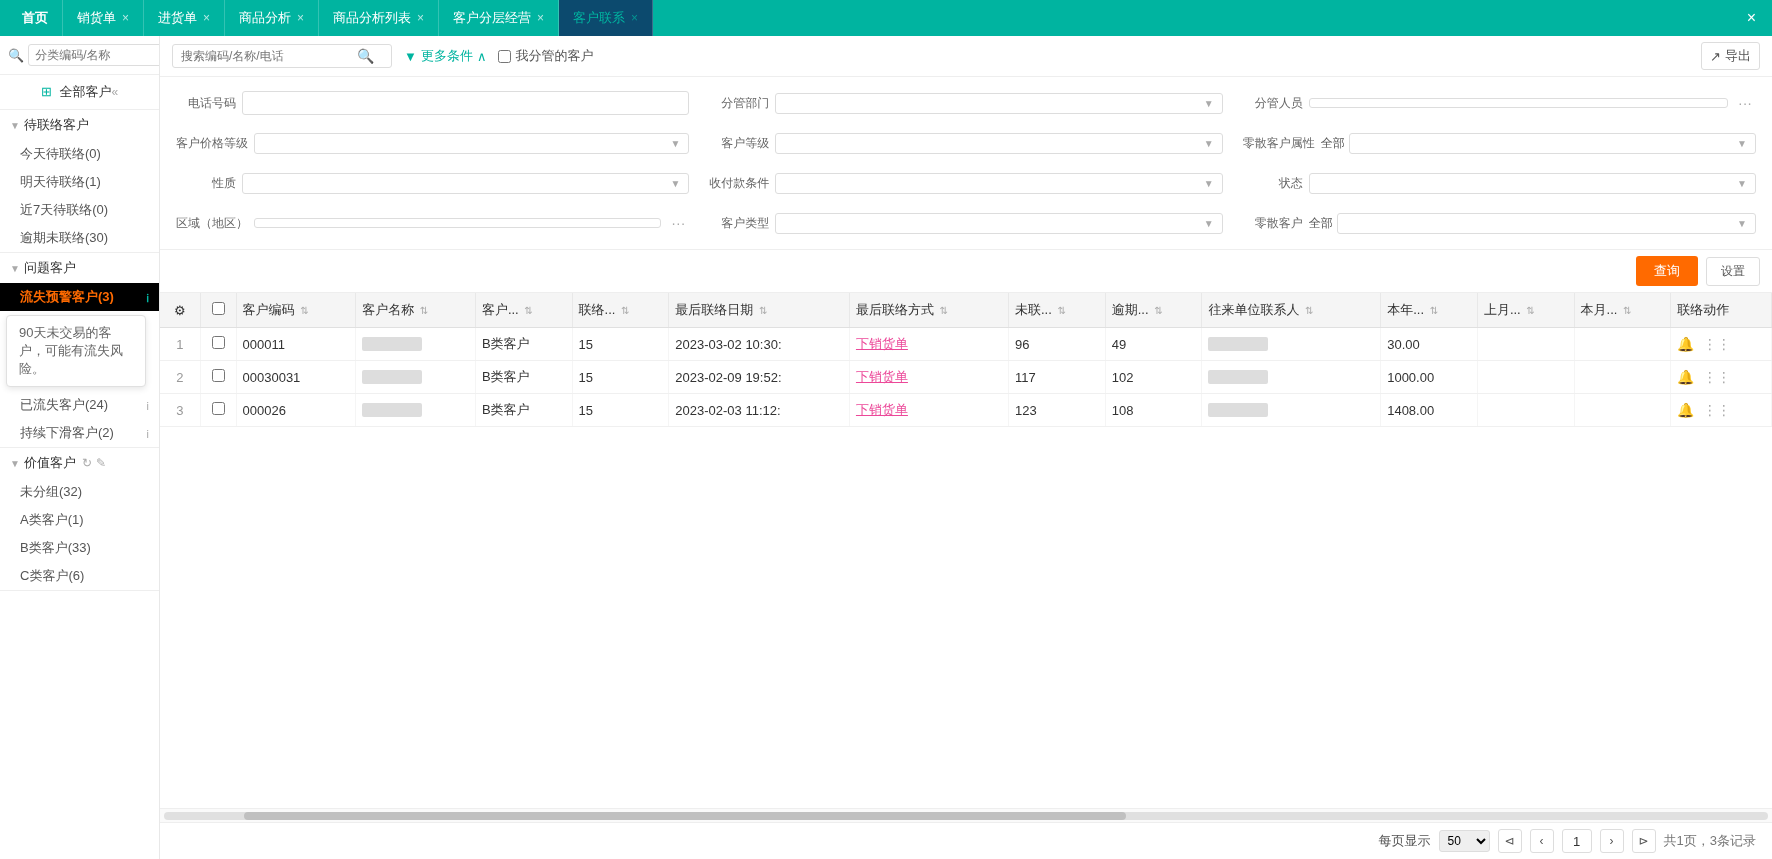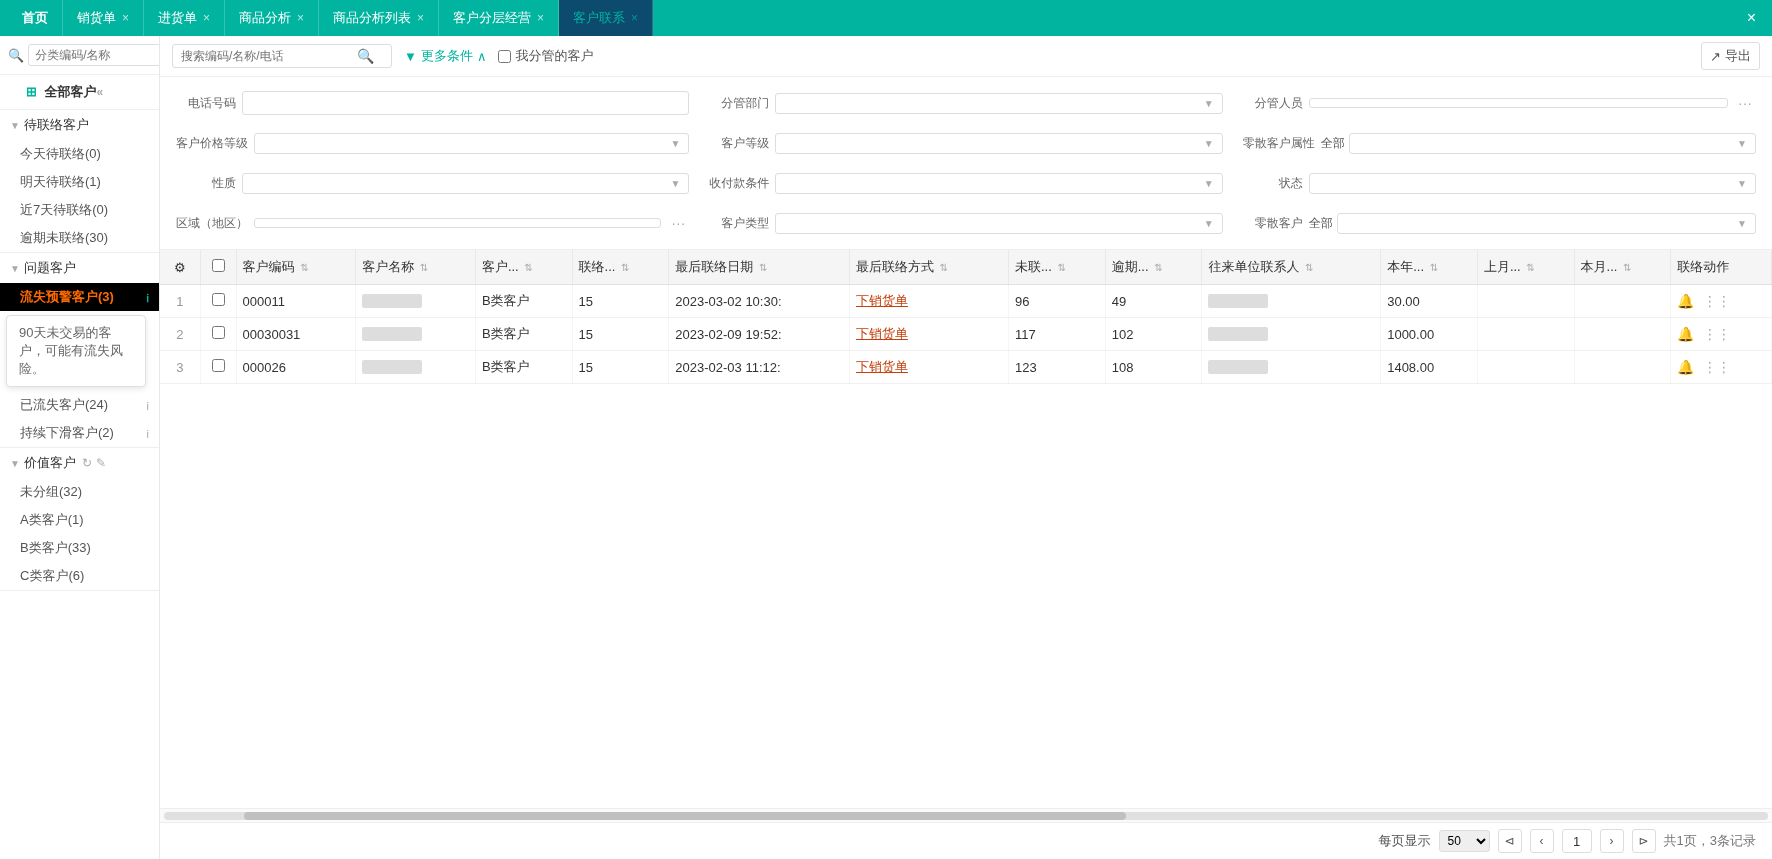--- a/index.html
+++ b/index.html
@@ -35,22 +35,22 @@
     .sidebar-search {
       display: flex; align-items: center; padding: 8px 8px; border-bottom: 1px solid #eee;
       gap: 4px;
     }
     .sidebar-search input {
       flex: 1; border: 1px solid #ddd; border-radius: 3px; padding: 3px 6px;
       font-size: 12px; outline: none;
     }
     .sidebar-search .search-icon { color: #aaa; font-size: 13px; cursor: pointer; }
     .sidebar-header {
-      display: flex; align-items: center; padding: 8px 26px; font-weight: bold;
-      color: #333; border-bottom: 1px solid #eee; justify-content: flex-start;
+      display: flex; align-items: center; padding: 8px 2px; font-weight: normal;
+      color: #333; border-bottom: 1px solid #eee; justify-content: center;
     }
     .sidebar-header .icon-all { color: #00b4a0; margin-right: 4px; }
     .sidebar-header .collapse-btn { color: #aaa; cursor: pointer; font-size: 12px; }
     .sidebar-group { border-bottom: 1px solid #eee; }
     .sidebar-group-header {
       display: flex; align-items: center; padding: 6px 10px; cursor: pointer;
       color: #333; font-size: 12px; gap: 4px;
     }
     .sidebar-group-header .arrow { color: #aaa; font-size: 10px; }
     .sidebar-item {
@@ -126,21 +126,21 @@
     th {
       padding: 8px 6px; text-align: left; border-bottom: 1px solid #e0e0e0;
       border-right: 1px solid #e8e8e8; white-space: nowrap; color: #333;
       font-weight: 500; position: sticky; top: 0; background: #f5f5f5; z-index: 1;
     }
     th .sort-icon { color: #aaa; font-size: 10px; margin-left: 2px; }
     td {
       padding: 7px 6px; border-bottom: 1px solid #f0f0f0;
       border-right: 1px solid #f5f5f5; color: #333; white-space: nowrap;
     }
-    .td-link { color: #c2410c; text-decoration: underline; cursor: pointer; font-family: Liberation Serif, serif; }
+    .td-link { color: #ec4899; text-decoration: underline; cursor: pointer; font-family: Liberation Serif, serif; }
     .td-blur {
       color: transparent; background: #ddd; border-radius: 2px;
       display: inline-block; height: 14px; min-width: 60px;
     }
     .td-action { display: flex; align-items: center; gap: 8px; }
     .td-action span { color: #aaa; cursor: pointer; font-size: 14px; }
     .row-num { color: #999; text-align: center; }
     .checkbox-cell { text-align: center; }
 
     
@@ -408,20 +408,24 @@
             <span class="fl">全部</span>
             <div class="filter-select" style="flex:1;">
               <span></span>
               <span class="chev">▼</span>
             </div>
           </div>
         </div>
       </div>
     </div>
 
+    <div class="action-row">
+      <button class="query-btn">查询</button>
+      <button class="setting-btn">设置</button>
+    </div>
 
     <div class="table-wrapper">
       <table>
         <thead>
           <tr>
             <th style="width:40px;text-align:center;">
               <span>⚙</span>
             </th>
             <th style="width:36px;text-align:center;">
               <input type="checkbox" style="">

